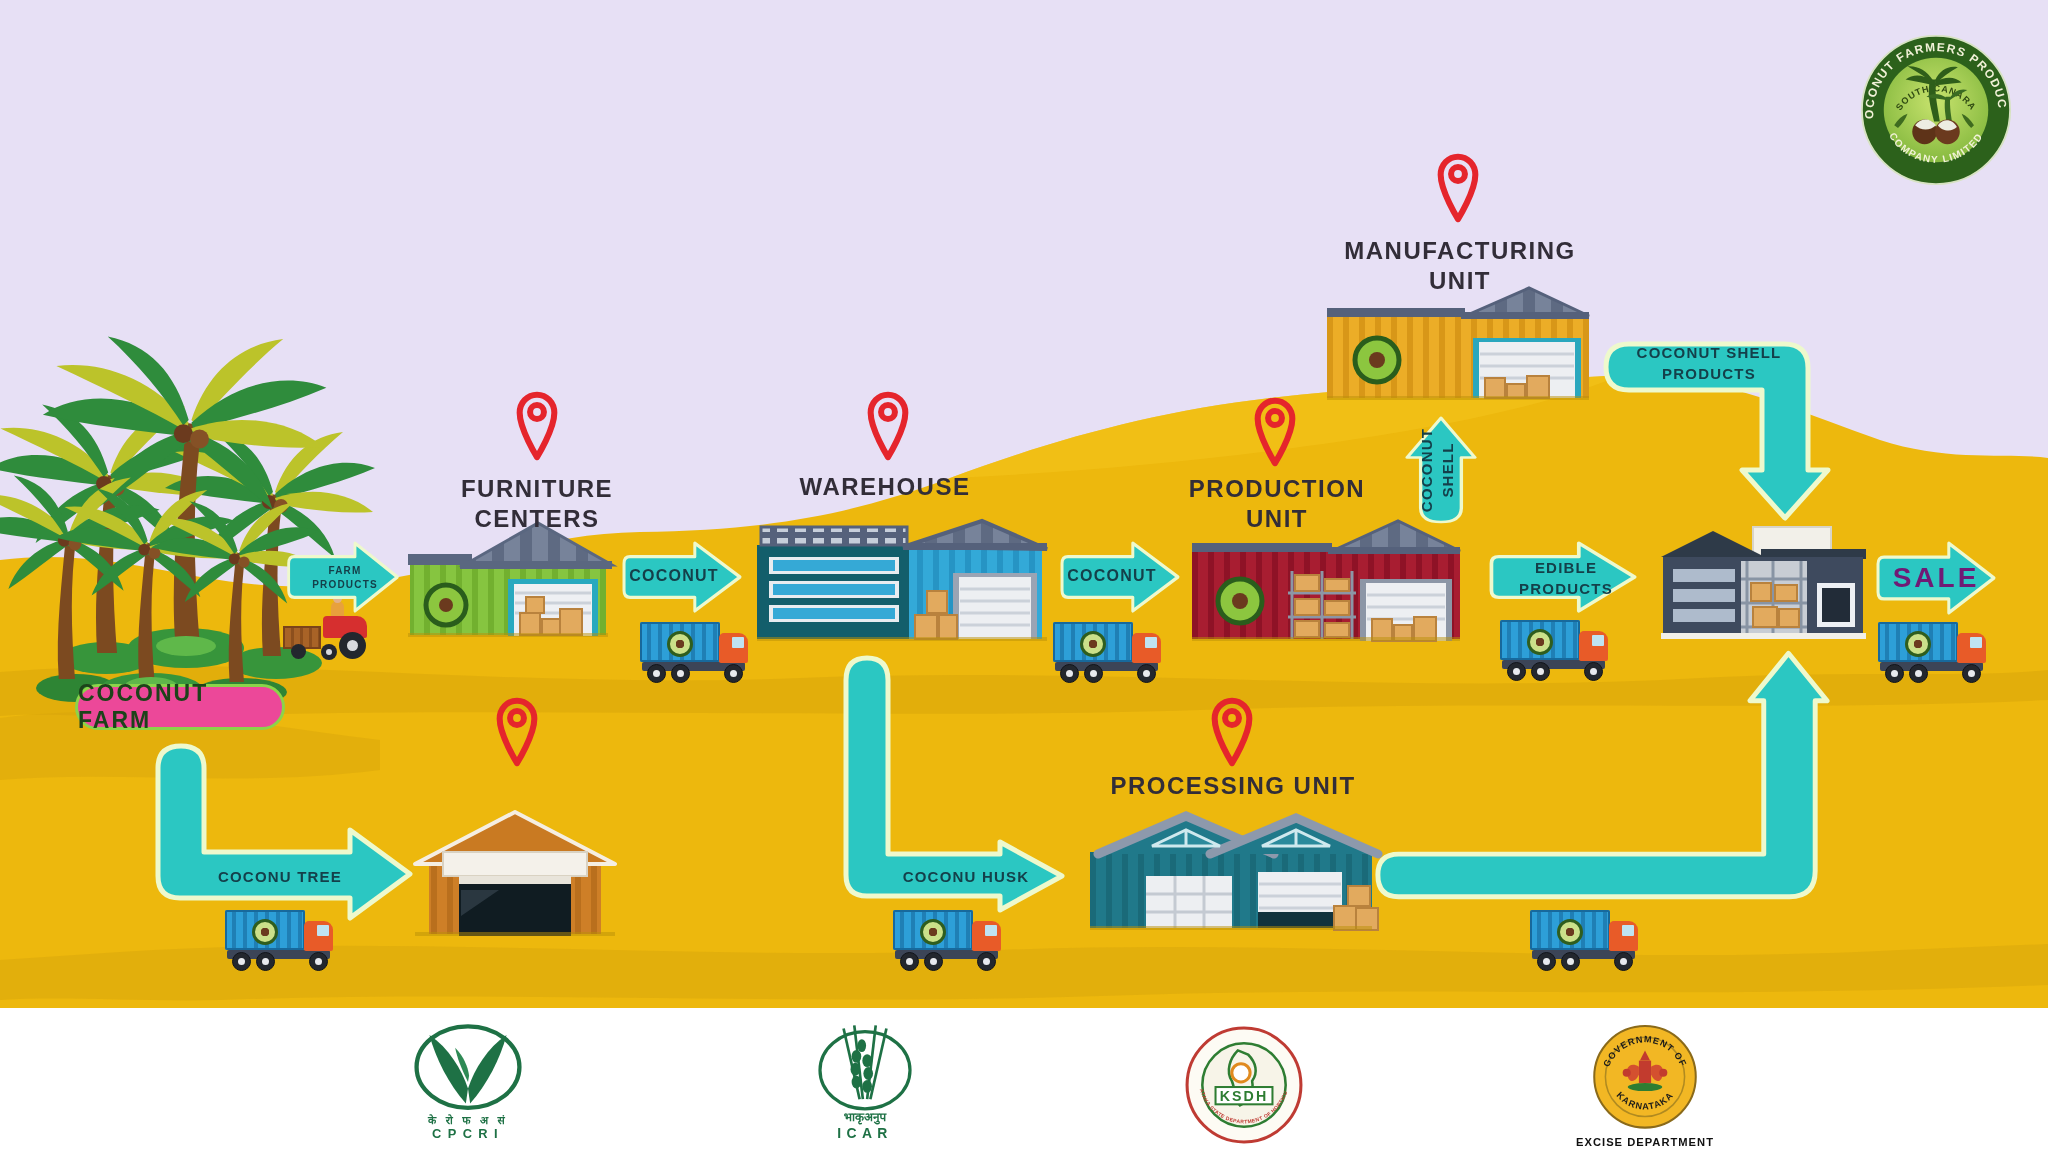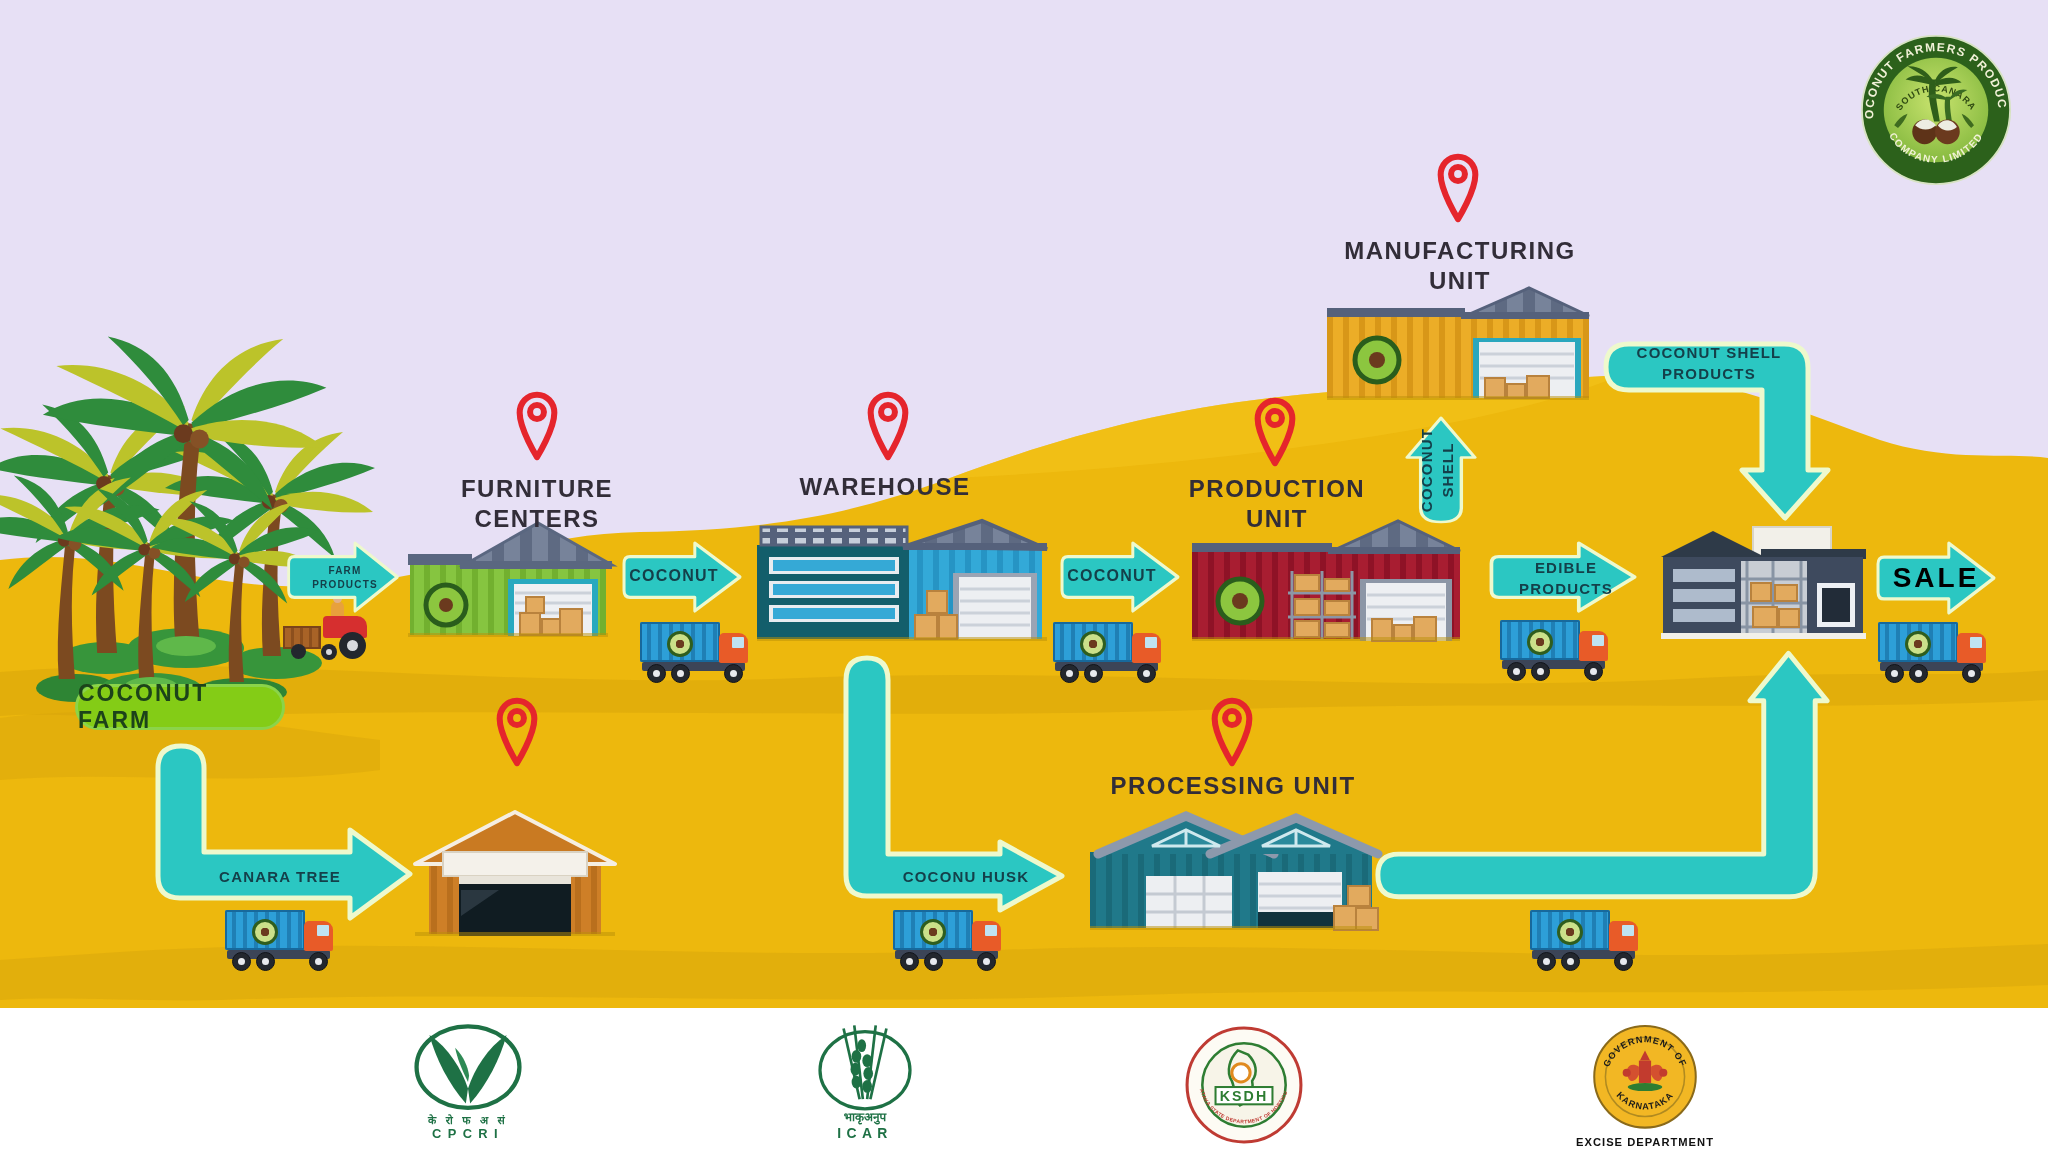--- a/index.html
+++ b/index.html
@@ -6,24 +6,24 @@
   #stage{position:relative;width:2048px;height:1152px;background:#E7E0F5;overflow:hidden;
          font-family:"Liberation Sans","DejaVu Sans",sans-serif;}
   .abs{position:absolute;}
   svg{display:block;overflow:visible;}
   .pin{stroke:#E5252C;}
   .loc-label{position:absolute;text-align:center;font-weight:700;color:#322D38;
              font-size:24px;letter-spacing:1.5px;line-height:1.25;}
   .flow-label{position:absolute;display:flex;flex-direction:column;align-items:center;
               justify-content:center;text-align:center;font-weight:700;color:#14404A;
               font-size:16px;letter-spacing:1.2px;line-height:1.4;}
-  .flow-label.big{font-size:28px;letter-spacing:3px;color:#000000;}
+  .flow-label.big{font-size:28px;letter-spacing:3px;color:#701a75;}
   .rot90{transform:rotate(-90deg);}
   .badge{position:absolute;display:flex;align-items:center;justify-content:center;
-         background:#84cc16;border:3px solid #8BD44A;border-radius:26px;
+         background:#ec4899;border:3px solid #8BD44A;border-radius:26px;
          color:#1C431A;font-weight:700;font-size:23px;letter-spacing:2px;box-sizing:border-box;}
   
   .truck{position:absolute;width:110px;height:58px;}
   .truck .cargo{position:absolute;left:0;top:2px;width:80px;height:40px;border-radius:2px;
     background:repeating-linear-gradient(90deg,#2D9FD8 0 7px,#1F7FB5 7px 11px);
     box-shadow:inset 0 0 0 2px #17699C;}
   .truck .cargo-logo{position:absolute;left:27px;top:9px;width:26px;height:26px;border-radius:50%;
     border:3px solid #2F5E1E;box-sizing:border-box;
     background:radial-gradient(circle,#6B3A1E 0 30%,#CBE08A 31% 100%);}
   .truck .chassis{position:absolute;left:2px;top:42px;width:103px;height:9px;background:#3C4557;border-radius:2px;}
@@ -496,21 +496,21 @@
   </div>
   <div class="flow-label" style="left:1607px;top:336px;width:204px;height:54px;font-size:15px">
     <div>COCONUT SHELL</div>
       <div>PRODUCTS</div>
   </div>
   <div class="flow-label" style="left:1497px;top:551px;width:138px;height:54px;font-size:15px">
     <div>EDIBLE</div>
       <div>PRODUCTS</div>
   </div>
   <div class="flow-label big" style="left:1884px;top:556px;width:104px;height:44px">SALE</div>
-  <div class="flow-label" style="left:196px;top:862px;width:168px;height:28px;font-size:15px">CANARA TREE</div>
+  <div class="flow-label" style="left:196px;top:862px;width:168px;height:28px;font-size:15px">COCONU TREE</div>
   <div class="flow-label" style="left:876px;top:862px;width:180px;height:28px;font-size:15px">COCONU HUSK</div>
 
   <div class="badge" style="left:75px;top:684px;width:210px;height:46px">COCONUT FARM</div>
 
   <svg class="abs" style="left:1860px;top:34px" width="152" height="152" viewBox="0 0 160 160">
     <defs>
       <radialGradient id="lg-in" cx="50%" cy="42%" r="65%">
         <stop offset="0%" stop-color="#C8E36E"></stop>
           <stop offset="100%" stop-color="#7FB53A"></stop>
       </radialGradient>

